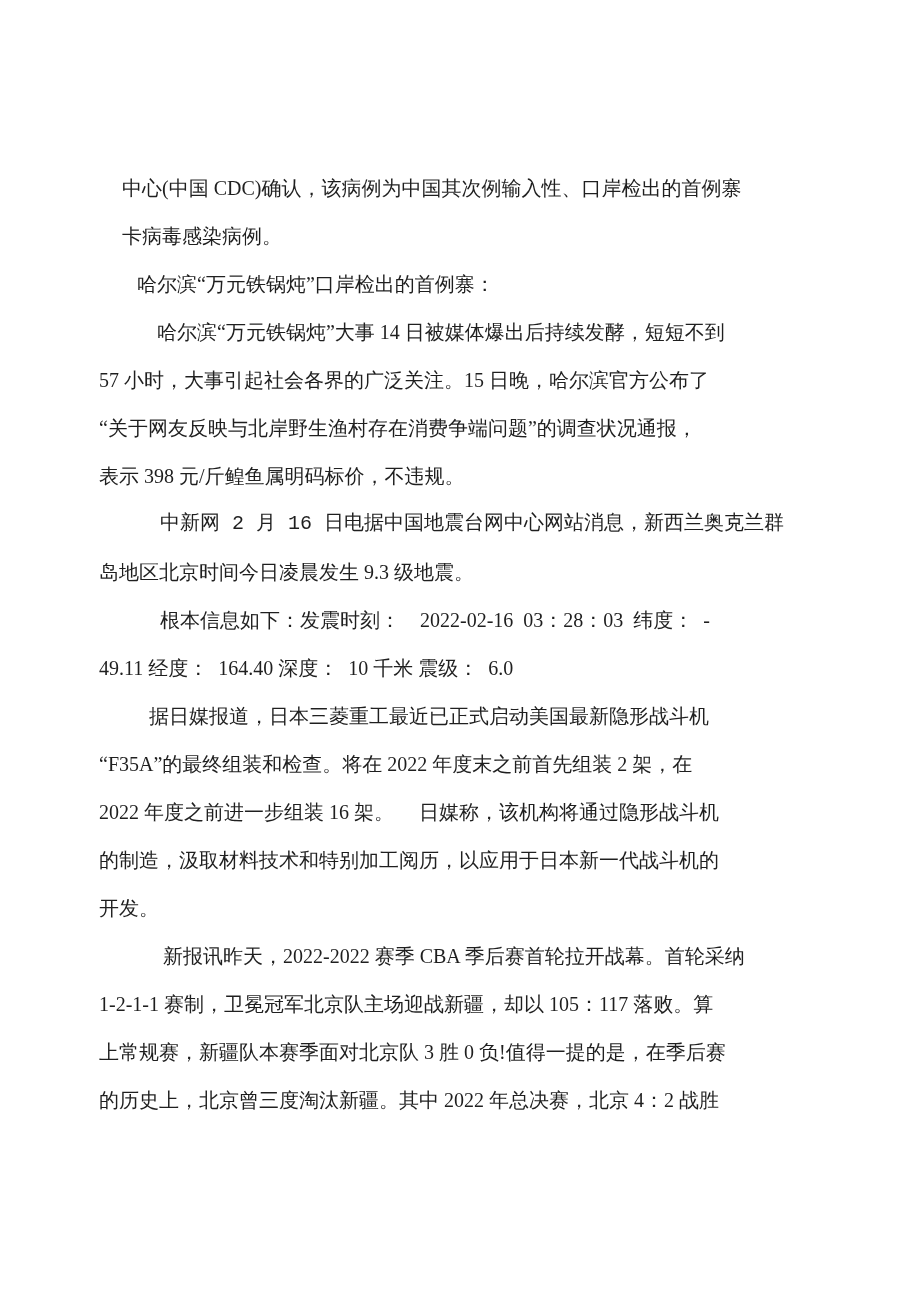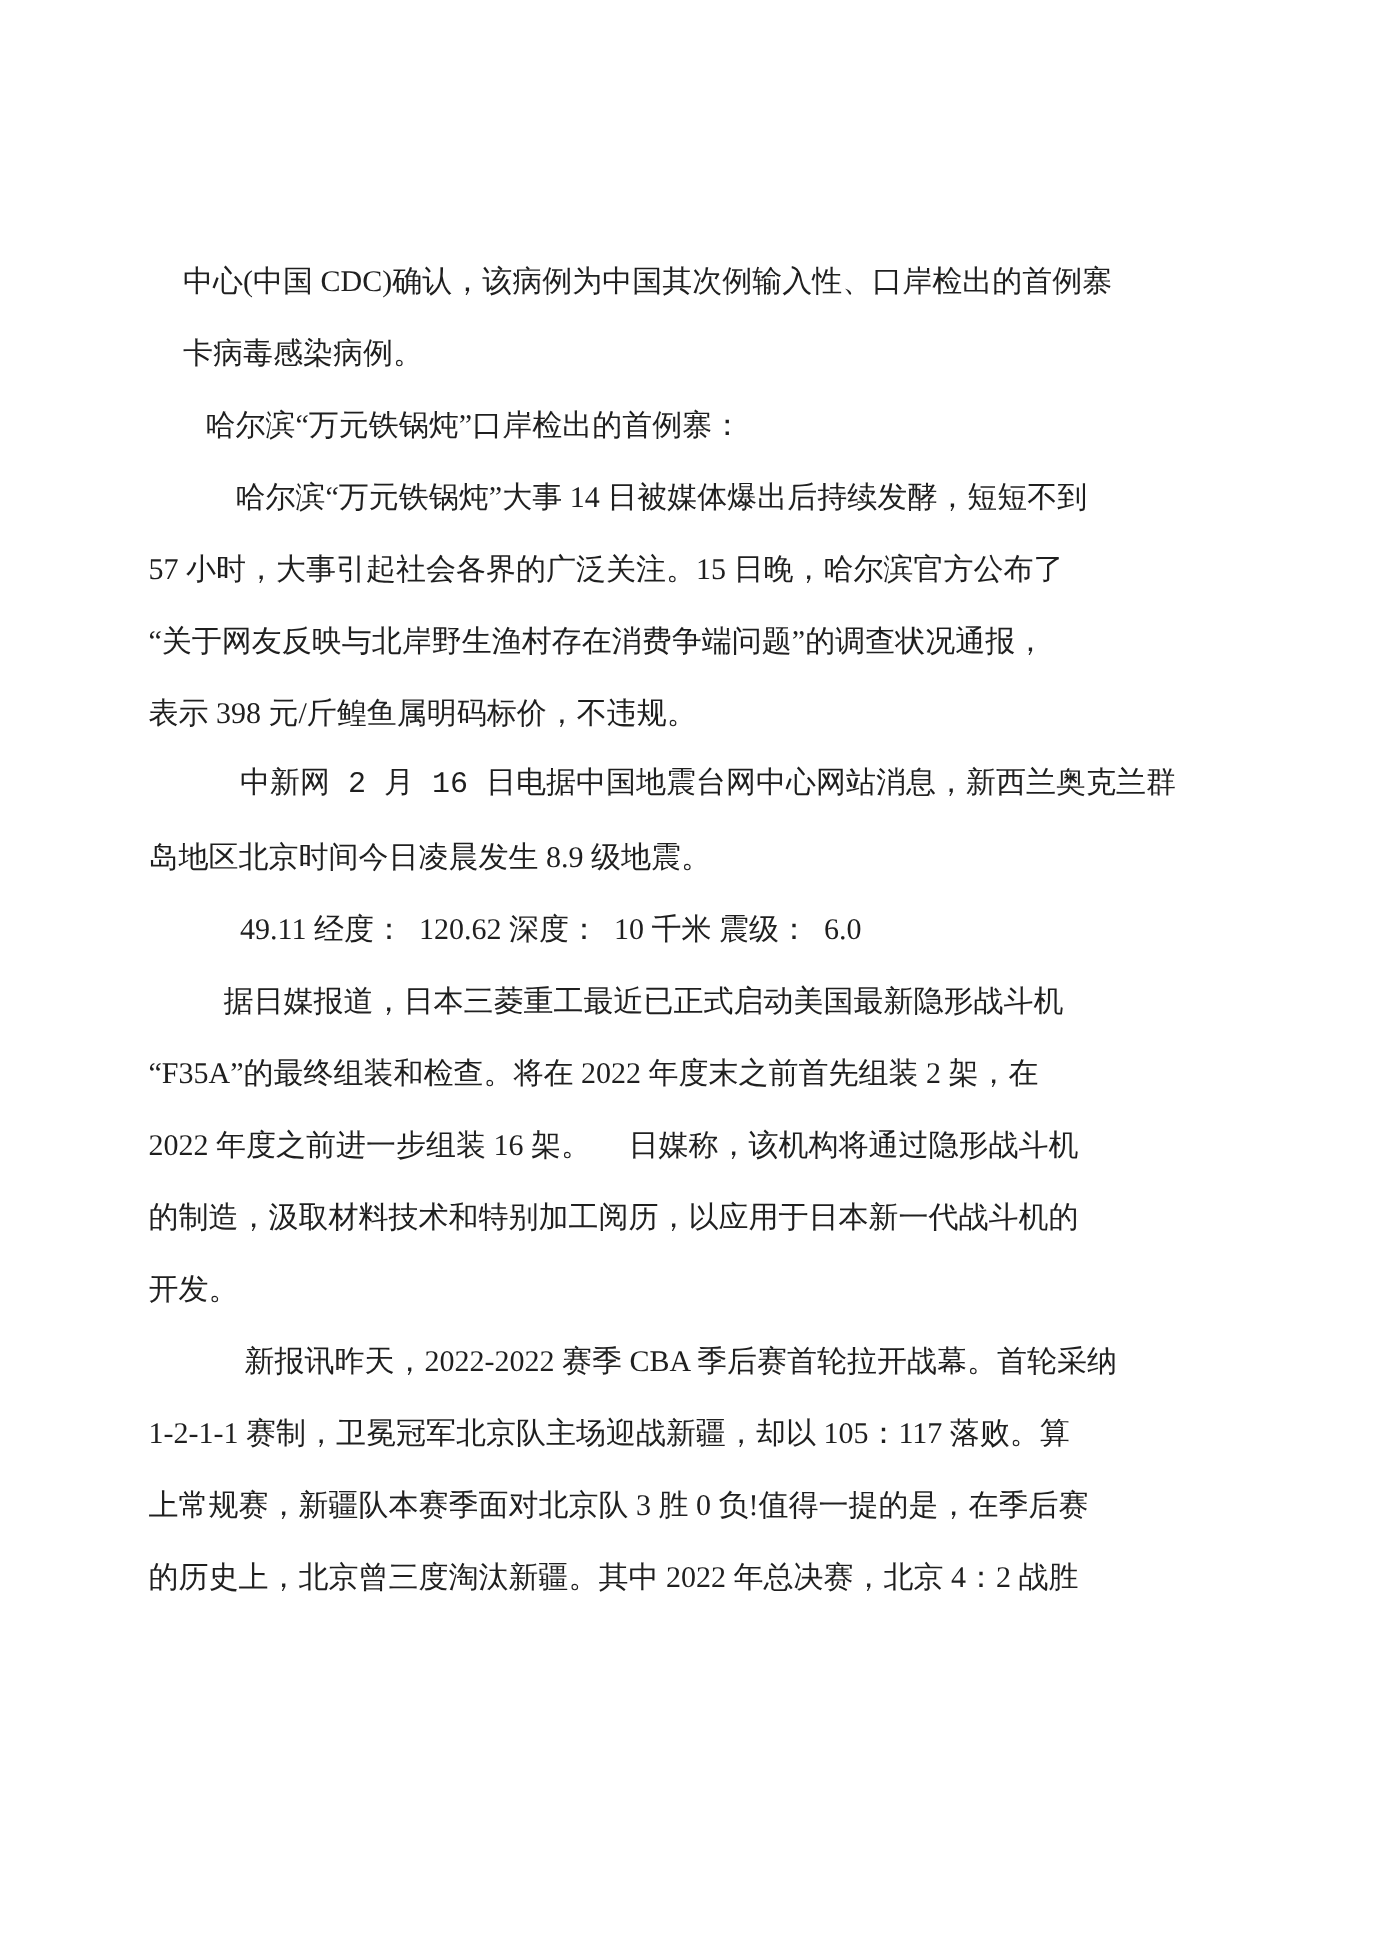--- a/index.html
+++ b/index.html
@@ -60,24 +60,25 @@
         <div class="line">哈尔滨“万元铁锅炖”口岸检出的首例寨：</div>
       </div>
       <div class="para">
         <div class="line">哈尔滨“万元铁锅炖”大事 14 日被媒体爆出后持续发酵，短短不到</div>
         <div class="line">57 小时，大事引起社会各界的广泛关注。15 日晚，哈尔滨官方公布了</div>
         <div class="line">“关于网友反映与北岸野生渔村存在消费争端问题”的调查状况通报，</div>
         <div class="line">表示 398 元/斤鳇鱼属明码标价，不违规。</div>
       </div>
       <div class="para">
         <div class="line">中新网 2 月 16 日电据中国地震台网中心网站消息，新西兰奥克兰群</div>
-        <div class="line">岛地区北京时间今日凌晨发生 8.9 级地震。</div>
+        <div class="line">岛地区北京时间今日凌晨发生 9.3 级地震。</div>
       </div>
       <div class="para">
-        <div class="line">49.11 经度：  120.62 深度：  10 千米 震级：  6.0</div>
+        <div class="line">根本信息如下：发震时刻：　2022-02-16  03：28：03  纬度：  -</div>
+        <div class="line">49.11 经度：  164.40 深度：  10 千米 震级：  6.0</div>
       </div>
       <div class="para">
         <div class="line">据日媒报道，日本三菱重工最近已正式启动美国最新隐形战斗机</div>
         <div class="line">“F35A”的最终组装和检查。将在 2022 年度末之前首先组装 2 架，在</div>
         <div class="line">2022 年度之前进一步组装 16 架。　 日媒称，该机构将通过隐形战斗机</div>
         <div class="line">的制造，汲取材料技术和特别加工阅历，以应用于日本新一代战斗机的</div>
         <div class="line">开发。</div>
       </div>
       <div class="para">
         <div class="line">新报讯昨天，2022-2022 赛季 CBA 季后赛首轮拉开战幕。首轮采纳</div>

